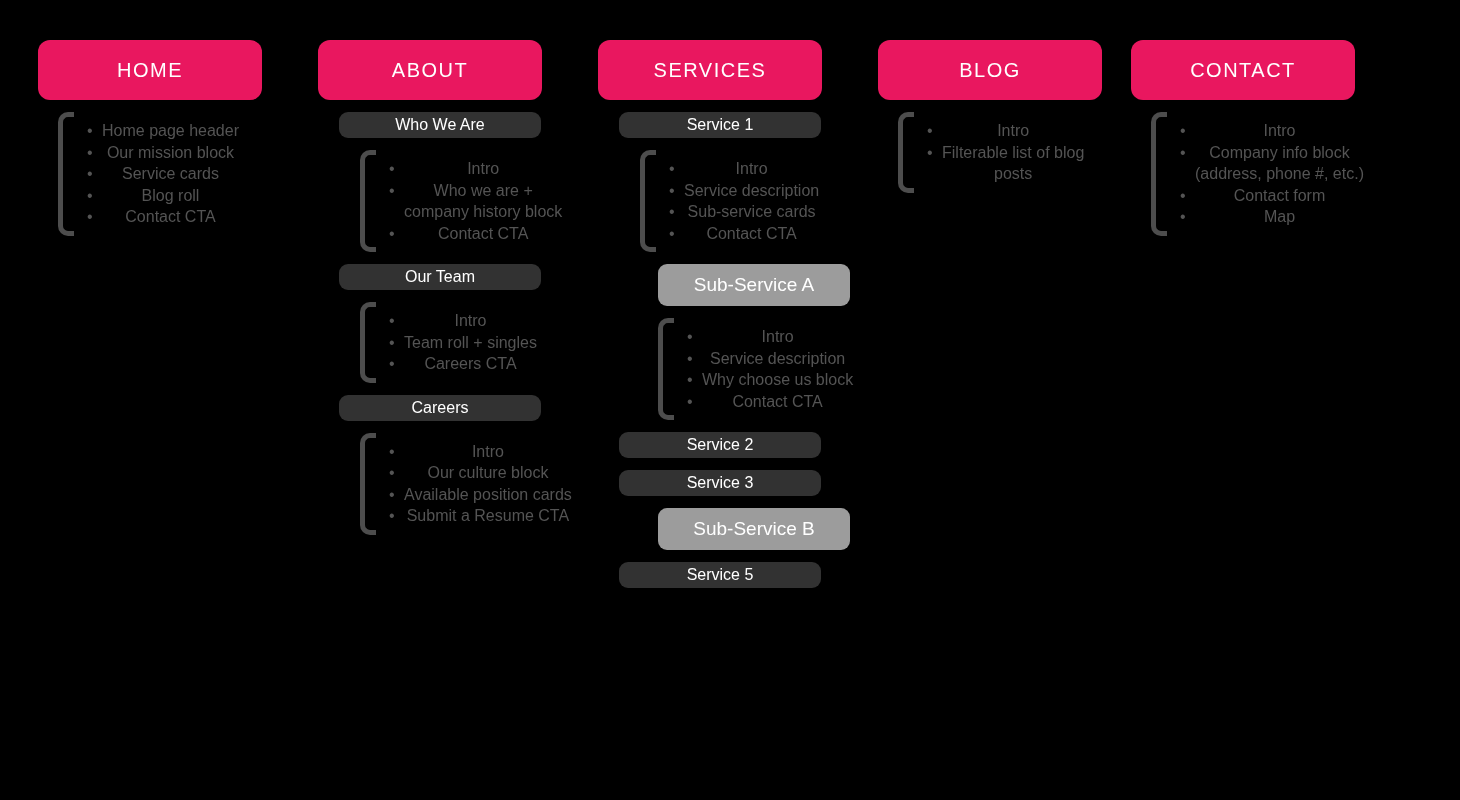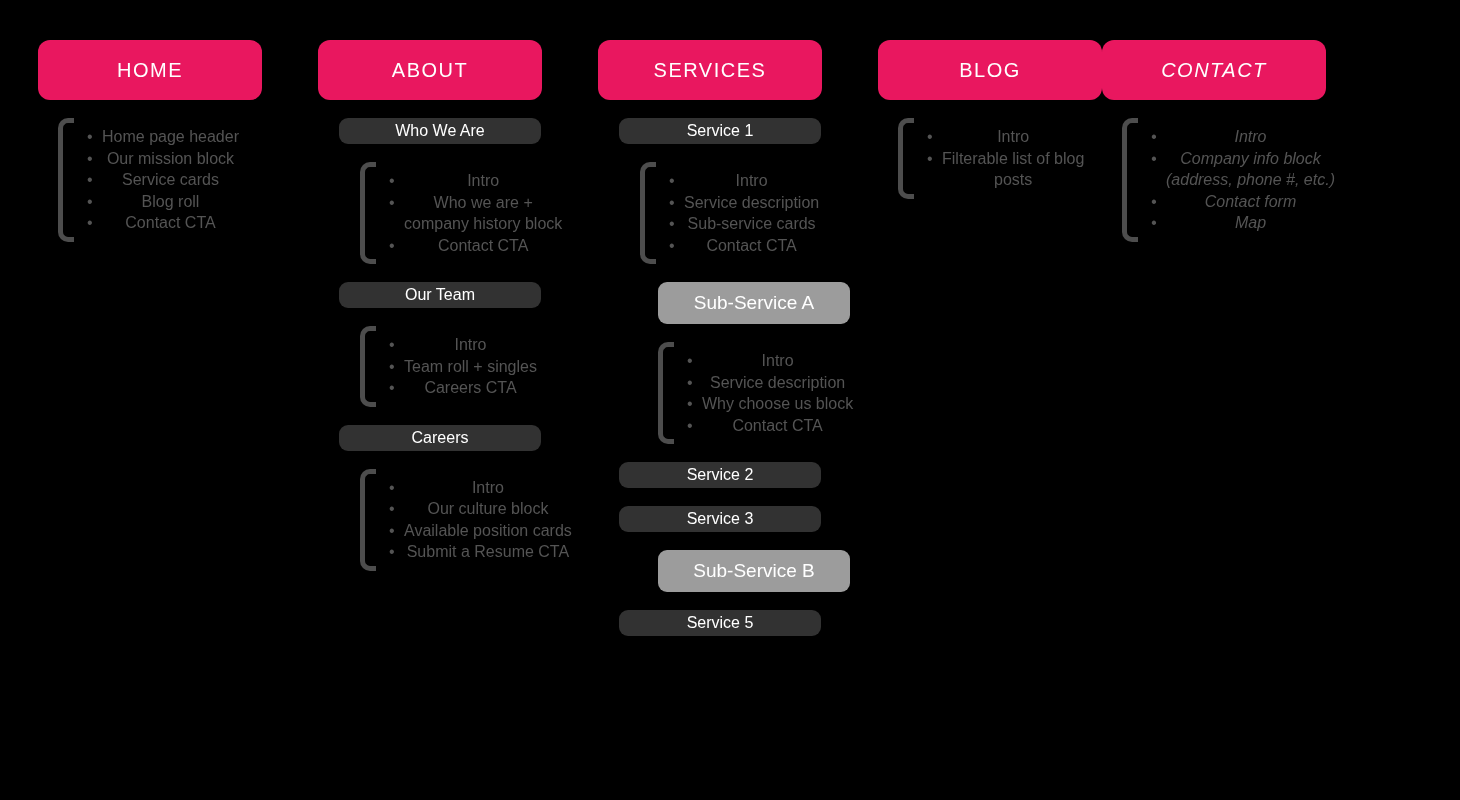--- a/index.html
+++ b/index.html
@@ -14,21 +14,21 @@
     height: 800px;
     background: #000000;
     overflow: hidden;
   }
   .col {
     position: absolute;
     top: 40px;
     width: 224px;
     display: flex;
     flex-direction: column;
-    gap: 18px;
+    gap: 12px;
     align-items: flex-start;
   }
   .root-btn {
     width: 224px;
     height: 60px;
     border-radius: 12px;
     background: var(--primary, #E9175F);
     color: #ffffff;
     display: flex;
     align-items: center;
@@ -182,21 +182,21 @@
       <div class="root-btn">BLOG</div>
       <div class="group ml-root">
         <div class="bracket"></div>
         <ul>
           <li>Intro</li>
           <li>Filterable list of blog
 posts</li>
         </ul>
       </div>
     </div>
-    <div class="col" style="left: 1102px; font-style: italic;">
+    <div class="col" style="left: 1131px;">
       <div class="root-btn">CONTACT</div>
       <div class="group ml-root">
         <div class="bracket"></div>
         <ul>
           <li>Intro</li>
           <li>Company info block
 (address, phone #, etc.)</li>
           <li>Contact form</li>
           <li>Map</li>
         </ul>

